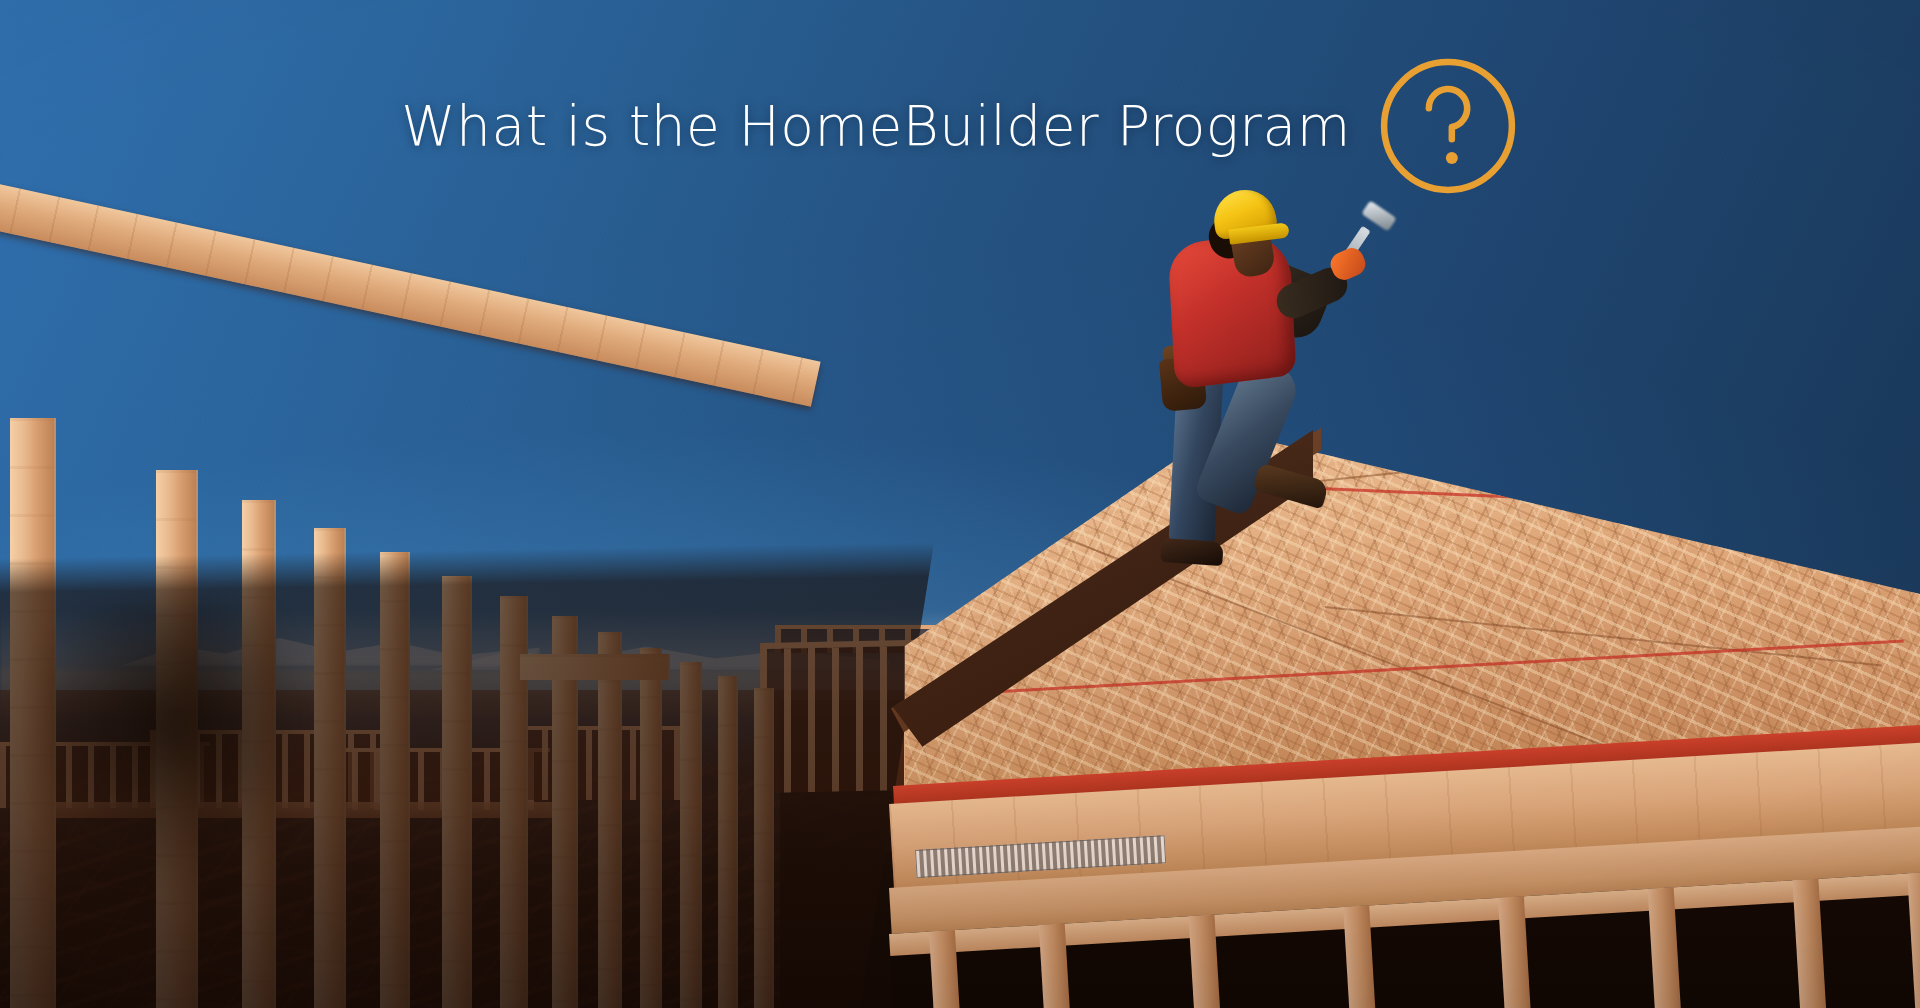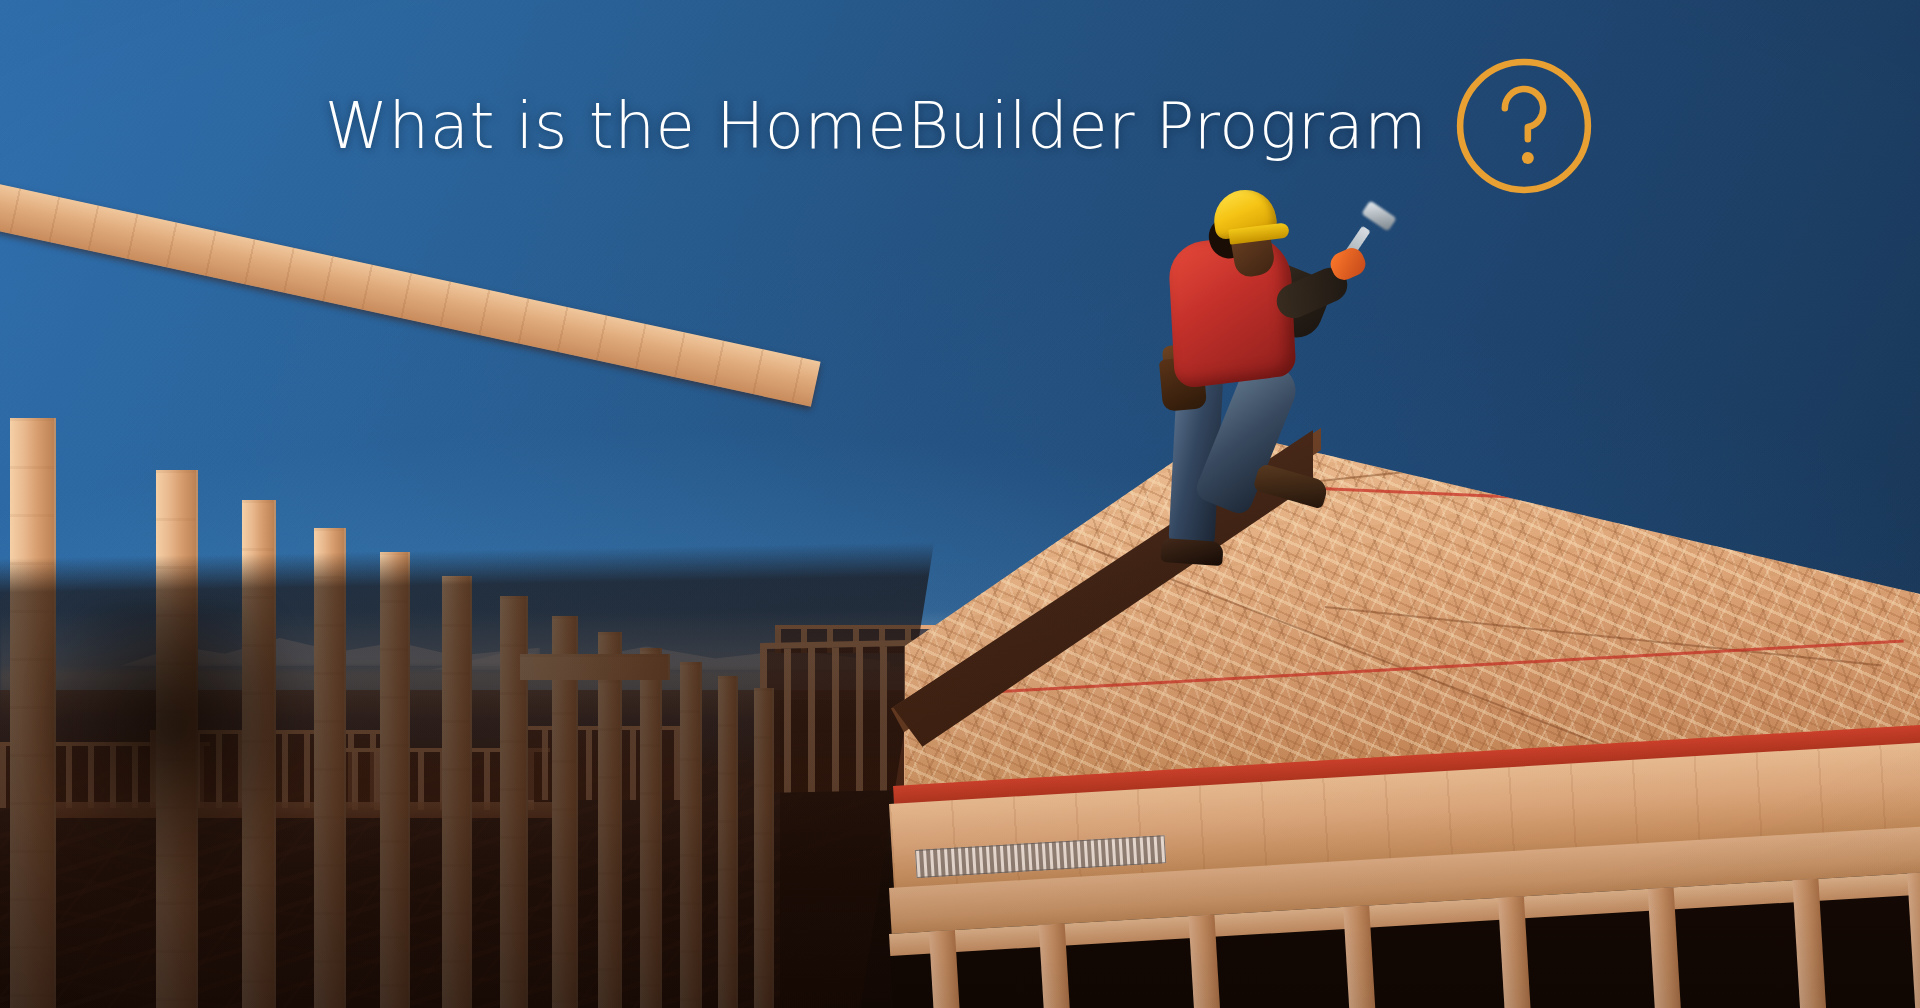--- a/index.html
+++ b/index.html
@@ -298,21 +298,21 @@
   
   .title-row{
     position:absolute;left:0;right:0;top:52px;height:148px;
     display:flex;align-items:center;justify-content:center;gap:26px;
     pointer-events:none;
   }
   .title{
     color:#ffffff;
     font-family:"DejaVu Sans", sans-serif;
     font-weight:300;
-    font-size:64px;
+    font-size:55px;
     letter-spacing:.5px;
     line-height:1;
     white-space:nowrap;
     text-shadow:0 1px 10px rgba(6,22,42,.55);
     pointer-events:auto;
   }
   .help-icon{
     width:142px;height:142px;flex:0 0 142px;pointer-events:auto;cursor:pointer;
   }
   .help-icon svg{display:block;width:142px;height:142px;}

